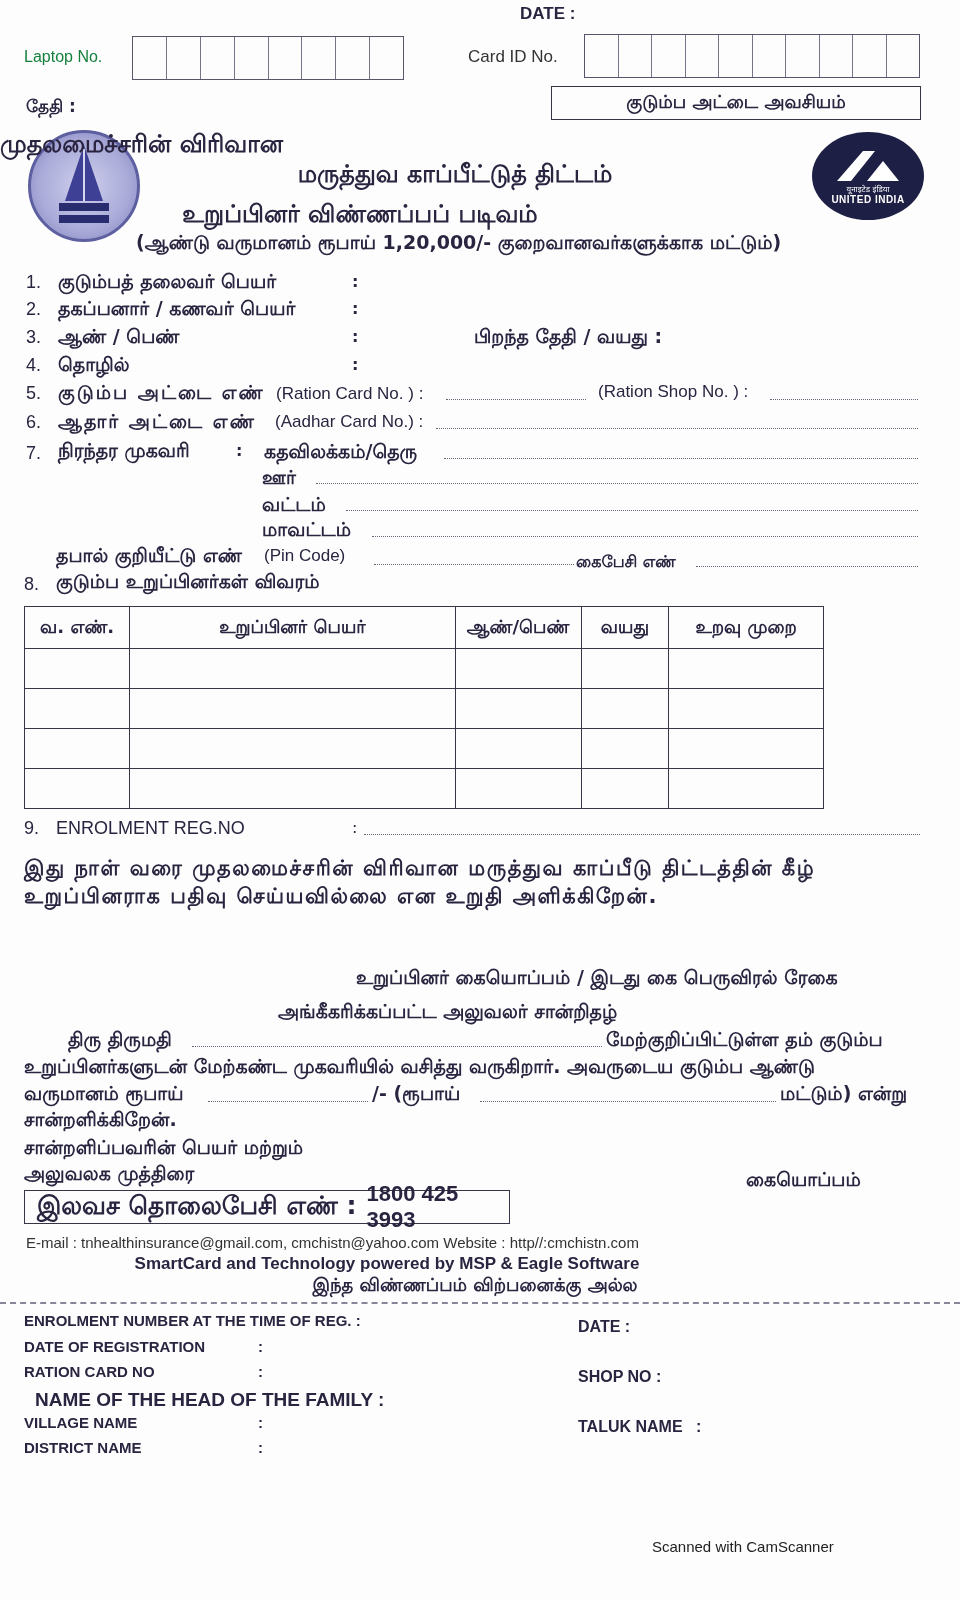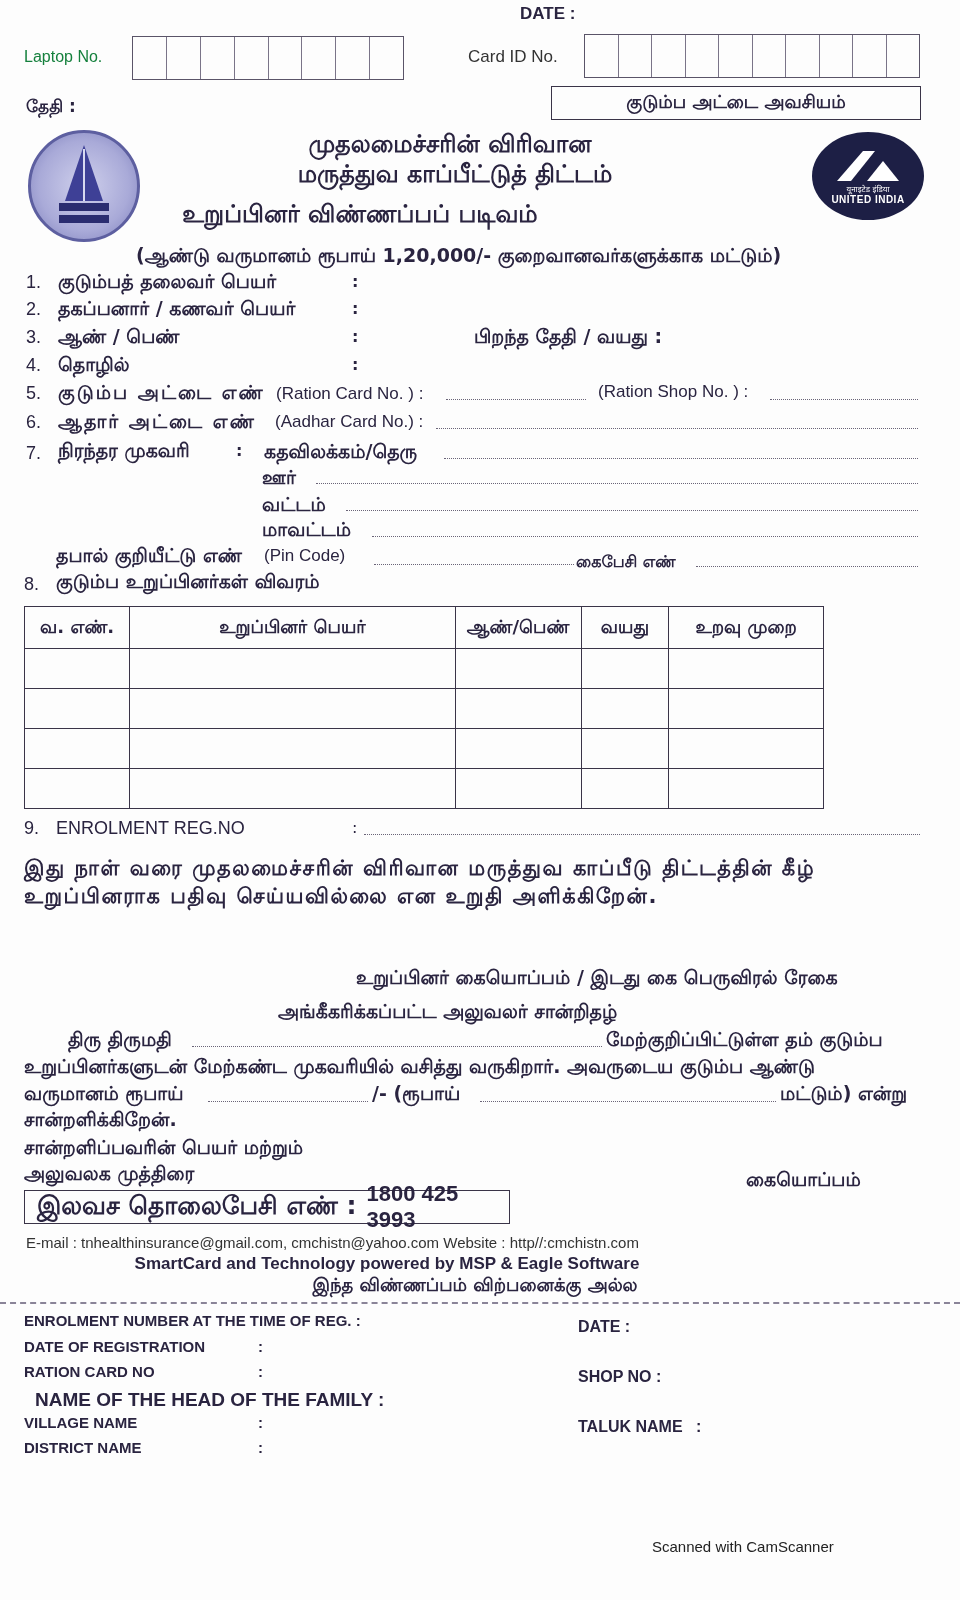--- a/index.html
+++ b/index.html
@@ -68,24 +68,24 @@
 </div>
 <div class="abs logo-ui" style="left:812px;top:132px;">
   <svg width="70" height="36" viewBox="0 0 70 36">
     <polygon points="4,34 30,4 42,4 18,34" fill="#fff"></polygon>
     <polygon points="34,34 50,14 66,34" fill="#fff"></polygon>
   </svg>
   <div style="font-size:8px;">यूनाइटेड इंडिया</div>
   <div class="en-b" style="font-size:10px;letter-spacing:0.5px;">UNITED INDIA</div>
 </div>
 
-<div class="abs t" style="left:0;width:960px;text-align:center;top:130px;font-size:24px;padding-right:60px;">முதலமைச்சரின் விரிவான</div>
+<div class="abs t" style="left:0;width:960px;top:130px;font-size:24px;padding-right:60px;">முதலமைச்சரின் விரிவான</div>
 <div class="abs t" style="left:0;width:960px;text-align:center;top:160px;font-size:24px;padding-right:50px;">மருத்துவ காப்பீட்டுத் திட்டம்</div>
 <div class="abs t" style="left:0;width:768px;text-align:center;top:200px;font-size:24px;padding-right:48px;">உறுப்பினர் விண்ணப்பப் படிவம்</div>
-<div class="abs t" style="left:136px;top:244px;font-size:19px;">(ஆண்டு வருமானம் ரூபாய் 1,20,000/- குறைவானவர்களுக்காக மட்டும்)</div>
+<div class="abs t" style="left:136px;top:231px;font-size:19px;">(ஆண்டு வருமானம் ரூபாய் 1,20,000/- குறைவானவர்களுக்காக மட்டும்)</div>
 
 <div class="abs num" style="left:26px;top:272px;">1.</div>
 <div class="abs t tam" style="left:58px;top:270px;">குடும்பத் தலைவர் பெயர்</div>
 <div class="abs t" style="left:352px;top:272px;">:</div>
 <div class="abs" style="left:370px;top:268px;width:550px;height:26px;"></div>
 
 <div class="abs num" style="left:26px;top:299px;">2.</div>
 <div class="abs t tam" style="left:58px;top:297px;">தகப்பனார் / கணவர் பெயர்</div>
 <div class="abs t" style="left:352px;top:299px;">:</div>
 <div class="abs" style="left:370px;top:295px;width:550px;height:26px;"></div>

